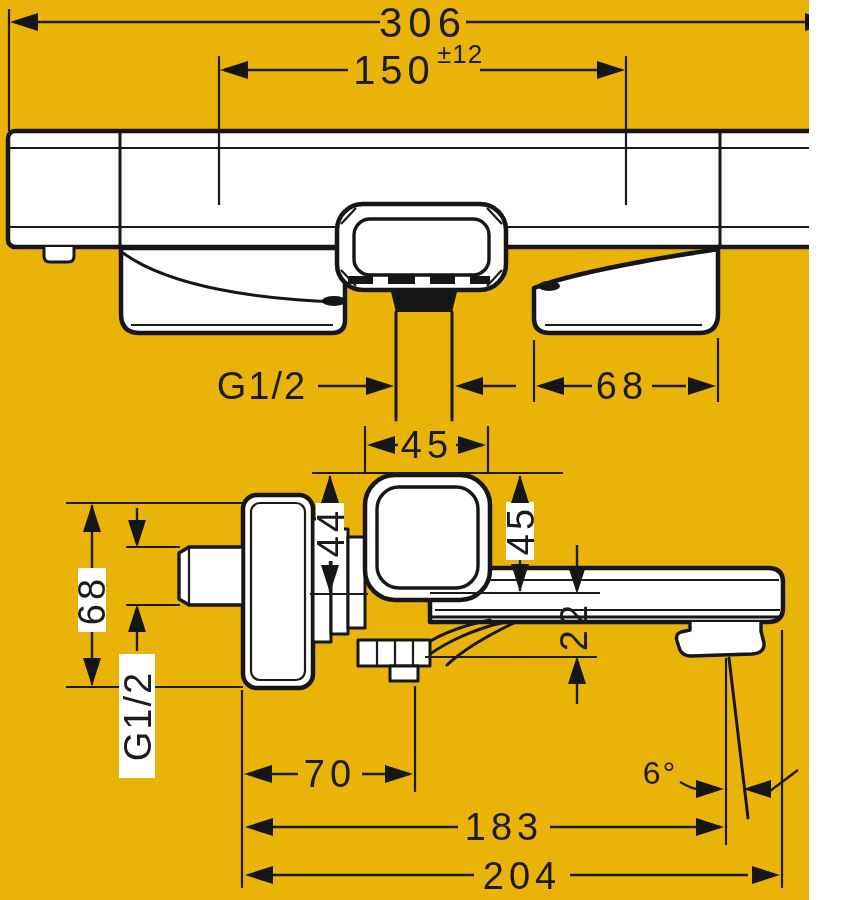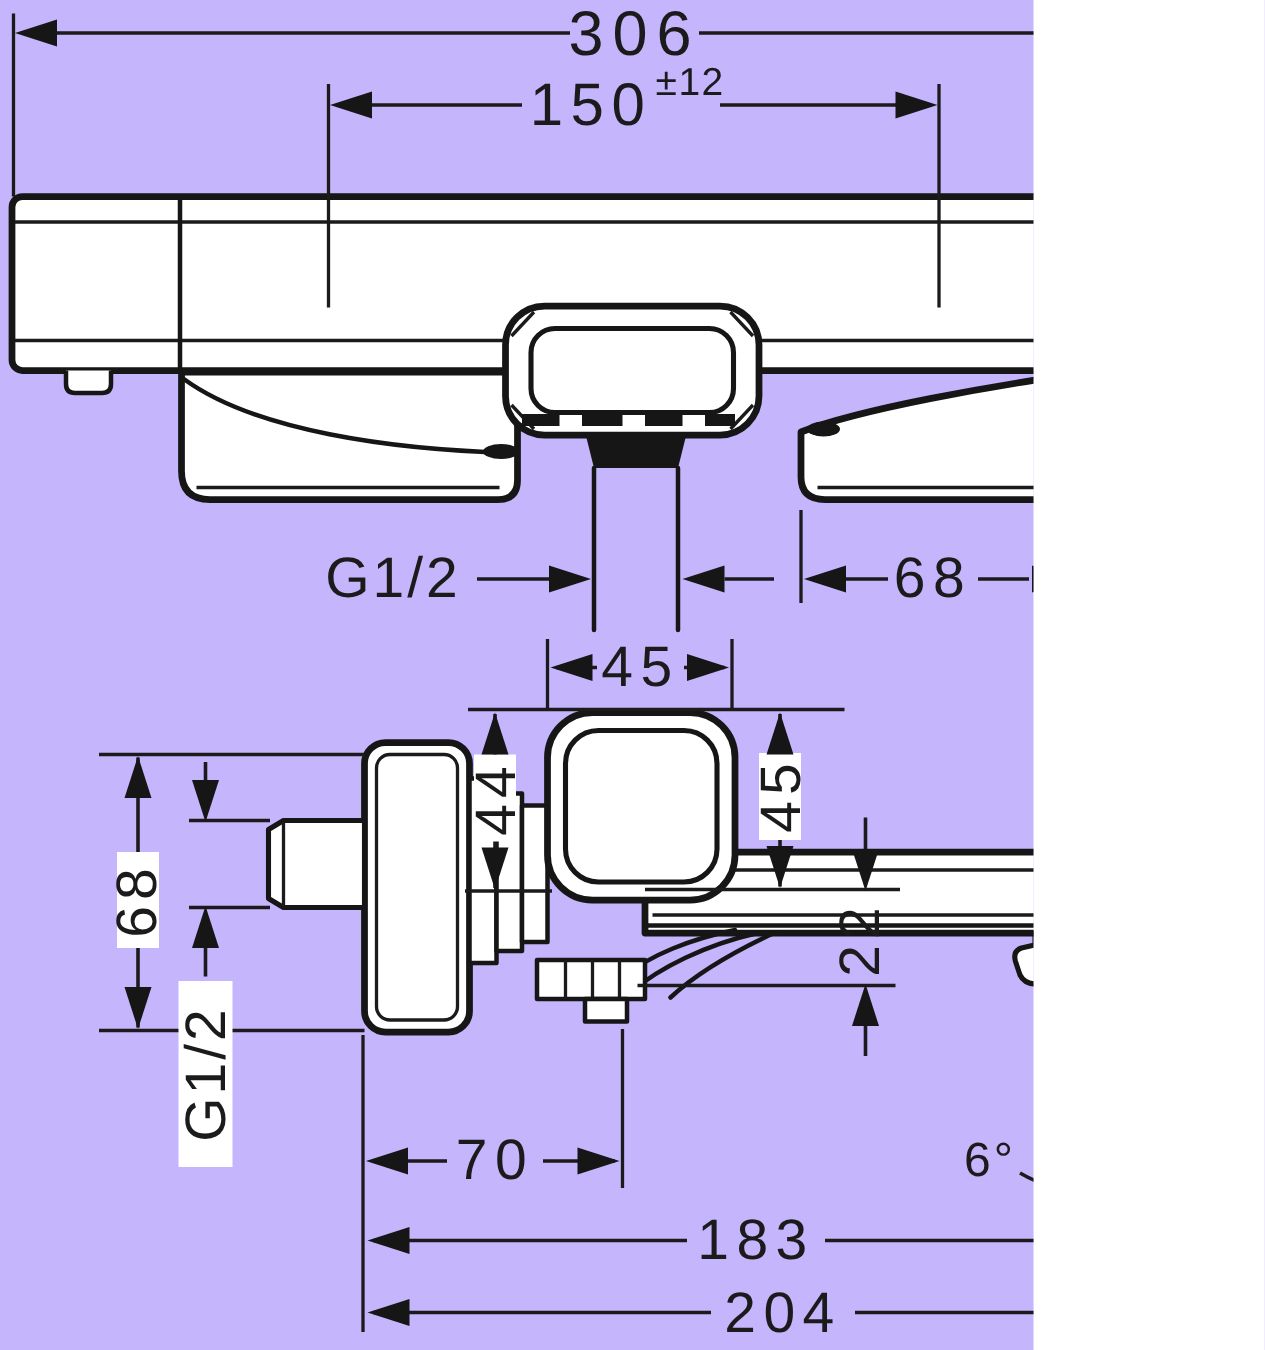--- a/index.html
+++ b/index.html
@@ -1,16 +1,16 @@
 <!DOCTYPE html>
 <html><head>
 <meta charset="utf-8">
 <style>
   html,body{margin:0;padding:0;background:#ffffff;}
-  .stage{position:relative;width:689px;height:900px;background:#c4b5fd;overflow:hidden;}
+  .stage{position:relative;width:809px;height:900px;background:#eab308;overflow:hidden;}
   svg{display:block;}
   svg text{fill:#1b1b1b;font-family:"Liberation Sans","DejaVu Sans",sans-serif;}
   .o45{stroke:#161616;stroke-width:4.5;fill:#ffffff;stroke-linejoin:round;stroke-linecap:round;}
   .o35{stroke:#161616;stroke-width:3.4;fill:#ffffff;stroke-linejoin:round;stroke-linecap:round;}
   .o30{stroke:#161616;stroke-width:3;fill:#ffffff;stroke-linejoin:round;}
   .c30{stroke:#161616;stroke-width:3;fill:none;stroke-linecap:round;}
   .ln22{stroke:#1b1b1b;stroke-width:2.2;fill:none;}
   .dim{stroke:#1b1b1b;stroke-width:2.4;fill:none;}
   .ah{fill:#161616;stroke:none;}
   .wb{fill:#ffffff;stroke:none;}

